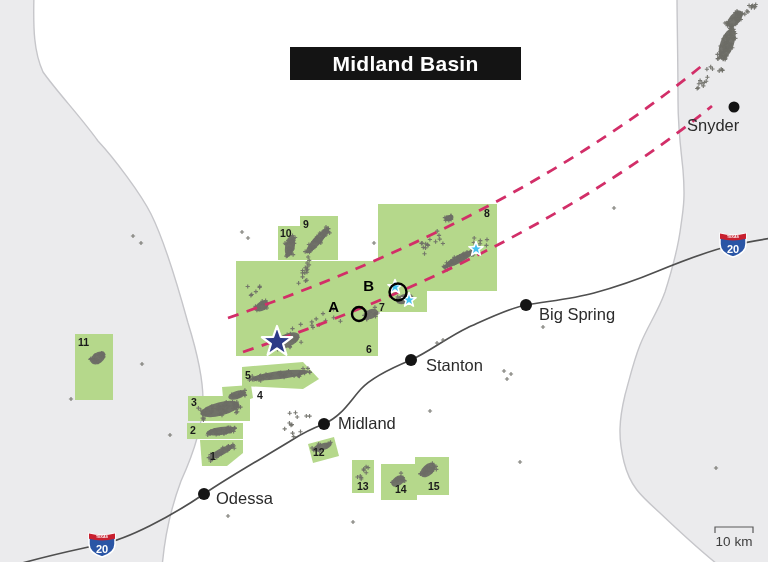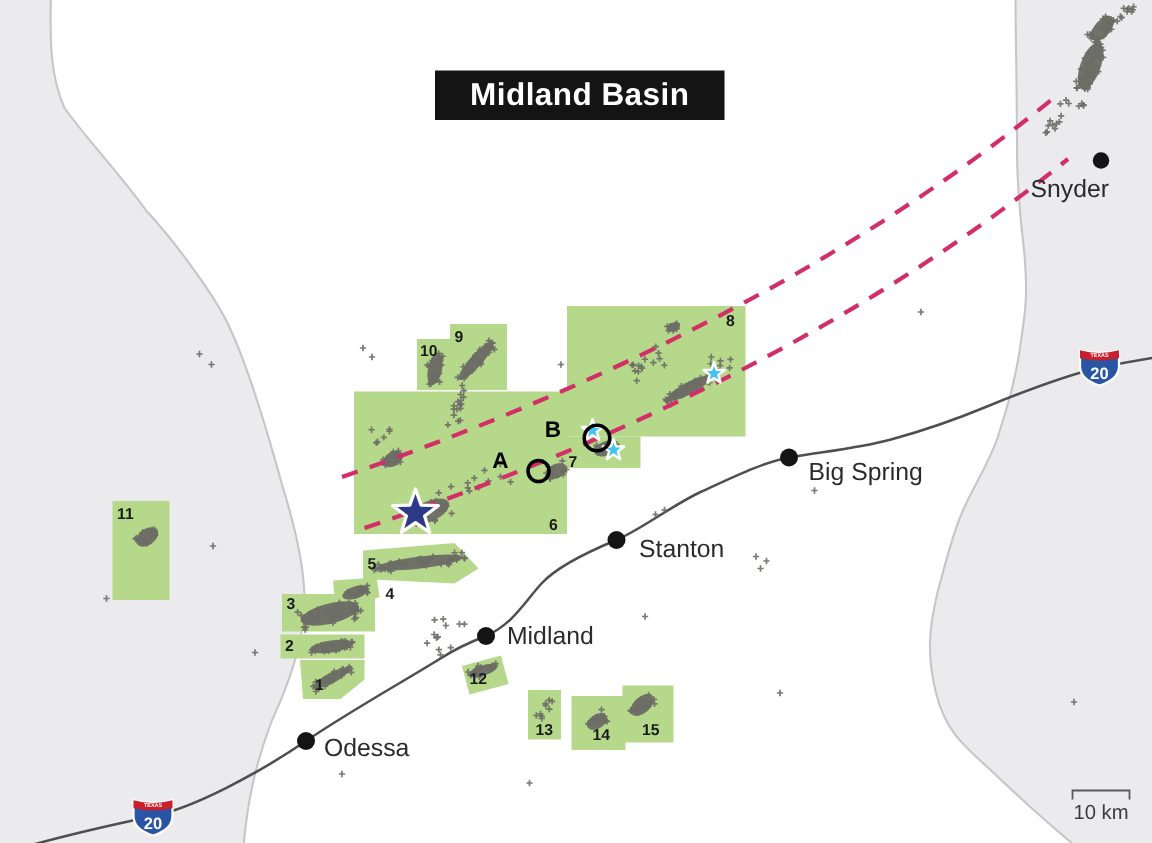--- a/index.html
+++ b/index.html
@@ -1,20 +1,20 @@
 <!DOCTYPE html>
 <html><head>
 <meta charset="utf-8">
 <style>
   html,body{margin:0;padding:0;background:#ebebed;}
   #stage{position:relative;width:768px;height:562px;overflow:hidden;background:#ebebed;
          font-family:"Liberation Sans",sans-serif;}
   #map-svg{position:absolute;left:0;top:0;}
   #map-svg text{font-family:"Liberation Sans",sans-serif;}
-  .title-box{position:absolute;left:290px;top:47px;width:193px;height:33px;
+  .title-box{position:absolute;left:290px;top:47px;width:231px;height:33px;
              background:#141414;color:#ffffff;display:flex;align-items:center;justify-content:center;
              font-size:21px;font-weight:700;letter-spacing:.3px;}
 </style>
 </head>
 <body>
 
 <div id="stage">
   <svg id="map-svg" width="768" height="562" viewBox="0 0 768 562">
       <rect x="0" y="0" width="768" height="562" fill="#ebebed"></rect>
       <path d="M 34 -6 C 33 30 34 52 43 72 C 58 93 80 116 98 141 C 114 158 141 194 151 214 C 163 238 177 283 188 323 C 197 352 203 380 203 400 C 203 429 191 459 181 481 C 172 505 165 530 162 568 L 722 568 C 703 553 680 532 660 513 C 640 495 630 486 624 462 C 618 438 619 420 625 395 C 631 373 634 360 640 345 C 648 325 658 312 665 292 C 672 270 678 250 681 225 C 684 205 685 195 683 170 C 681 150 678 130 678 100 C 678 60 677 20 677 -6 Z" fill="#ffffff" stroke="#c6c6ca" stroke-width="1.4"></path>

